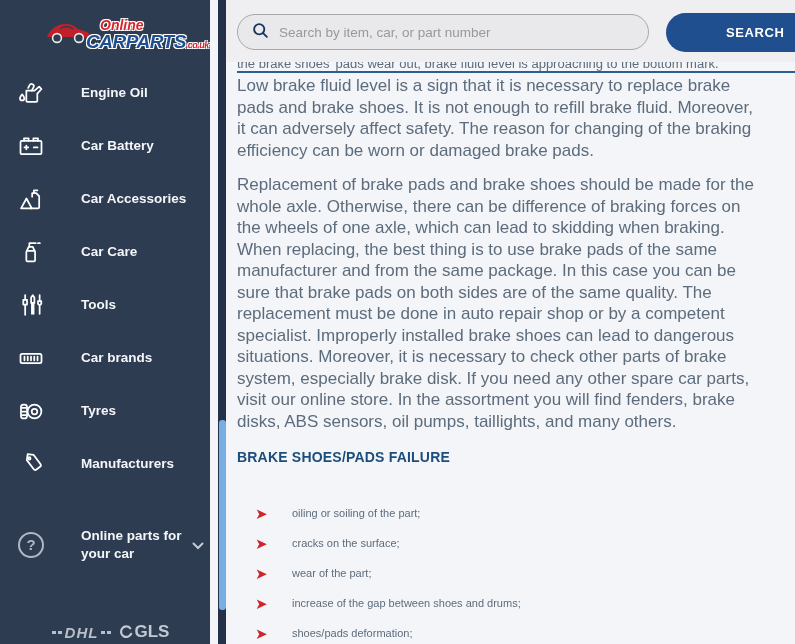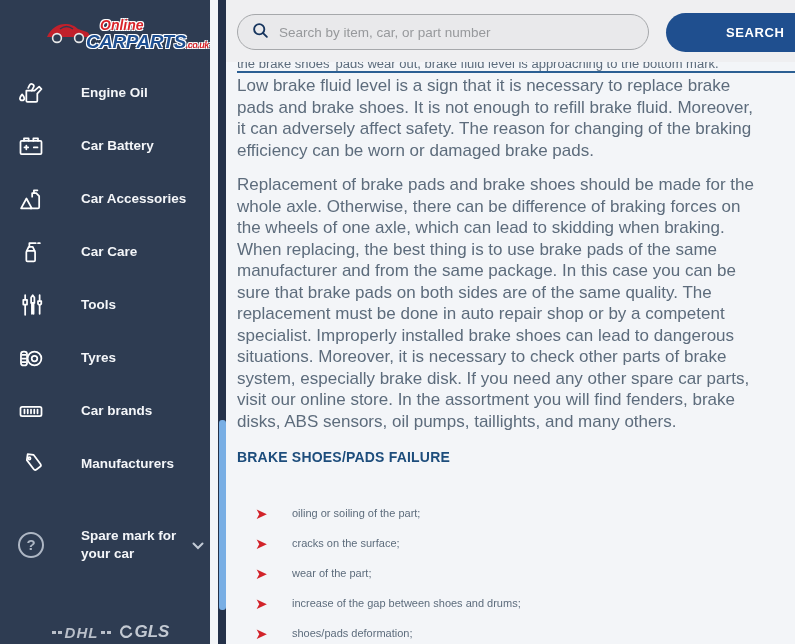--- a/index.html
+++ b/index.html
@@ -39,21 +39,21 @@
   .chevron svg { stroke:#c3cbd6; fill:none; stroke-width:2; stroke-linecap:round; }
   .help-circle {
     width:26px; height:26px; border-radius:50%; border:2px solid #aeb7c4;
     color:#aeb7c4; font-size:15px; font-weight:bold; display:flex; align-items:center; justify-content:center;
   }
 
   .shipping { position:absolute; bottom:2px; left:0; width:218px; display:flex; justify-content:center; align-items:center; gap:4px; }
   .dhl { color:#b9bfc9; font-style:italic; font-weight:900; font-size:15px; letter-spacing:1px; display:flex; align-items:center; }
   .dhl::before, .dhl::after { content:""; display:inline-block; width:10px; height:3px; margin:0 3px;
     background:linear-gradient(90deg,#b9bfc9 40%,transparent 40%,transparent 60%,#b9bfc9 60%); }
-  .gls { color:#c3c9d2; font-style:italic; font-weight:900; font-size:17px; display:flex; align-items:center; gap:1px; }
+  .gls { color:#c3c9d2; font-weight:900; font-size:17px; display:flex; align-items:center; gap:1px; }
 
   
   .header { position:absolute; left:226px; top:0; width:569px; height:62px; background:#efeff1; }
   .search-pill {
     position:absolute; left:11px; top:14px; width:412px; height:36px;
     border:1.5px solid #a6a8ab; border-radius:18px; background:#e9e9eb;
     display:flex; align-items:center; padding:12px 14px;
   }
   .search-pill svg { stroke:#16355e; fill:none; stroke-width:2.2; stroke-linecap:round; flex:0 0 auto; }
   .search-input {
@@ -157,54 +157,54 @@
           <path d="M13.5 3.6 l1.4 2 v4.6 h-2.8 V5.6 z M12.8 10.2 v9.4 M14.2 10.2 v9.4"></path>
           <path d="M19.4 3.6 v5 M18 8.6 h2.8 v2.4 l-1.4 1.4 -1.4 -1.4 z M19.4 12.4 v7.2"></path>
         </svg>
       </span>
       <span class="nav-label">Tools</span>
     </div>
 
     <div class="nav-item">
       <span class="nav-icon">
         <svg width="28" height="28" viewBox="0 0 24 24">
+          <rect x="3" y="8.4" width="18" height="8" rx="1.4"></rect>
+          <path d="M6.4 10.8 v3.2 M9.2 10.8 v3.2 M12 10.8 v3.2 M14.8 10.8 v3.2 M17.6 10.8 v3.2"></path>
+        </svg>
+      </span>
+      <span class="nav-label">Car brands</span>
+    </div>
+
+    <div class="nav-item">
+      <span class="nav-icon">
+        <svg width="28" height="28" viewBox="0 0 24 24">
           <rect x="3.4" y="6.6" width="5.2" height="11.8" rx="2.2"></rect>
           <path d="M4.4 9.4 h3.2 M4.4 12.5 h3.2 M4.4 15.6 h3.2"></path>
           <circle cx="15" cy="12.5" r="5.9"></circle>
           <circle cx="15" cy="12.5" r="2.4"></circle>
         </svg>
       </span>
       <span class="nav-label">Tyres</span>
     </div>
 
     <div class="nav-item">
       <span class="nav-icon">
         <svg width="28" height="28" viewBox="0 0 24 24">
-          <rect x="3" y="8.4" width="18" height="8" rx="1.4"></rect>
-          <path d="M6.4 10.8 v3.2 M9.2 10.8 v3.2 M12 10.8 v3.2 M14.8 10.8 v3.2 M17.6 10.8 v3.2"></path>
-        </svg>
-      </span>
-      <span class="nav-label">Car brands</span>
-    </div>
-
-    <div class="nav-item">
-      <span class="nav-icon">
-        <svg width="28" height="28" viewBox="0 0 24 24">
           <path d="M20 10.8 l-6.8 -6.8 H8 v5.2 l6.8 6.8 a1.8 1.8 0 0 0 2.5 0 l2.7 -2.7 a1.8 1.8 0 0 0 0 -2.5 z" transform="rotate(8 12 12)"></path>
           <circle cx="10.6" cy="7.2" r="1"></circle>
         </svg>
       </span>
       <span class="nav-label">Manufacturers</span>
     </div>
 
     <div class="nav-item spare">
       <span class="nav-icon">
         <span class="help-circle">?</span>
       </span>
-      <span class="nav-label">Spare mark for your car</span>
+      <span class="nav-label">Online parts for your car</span>
       <span class="chevron">
         <svg width="12" height="8" viewBox="0 0 12 8">
             <polyline points="1.5,1.5 6,6 10.5,1.5"></polyline>
           </svg>
       </span>
     </div>
 
   </div>
 
   <div class="shipping">

